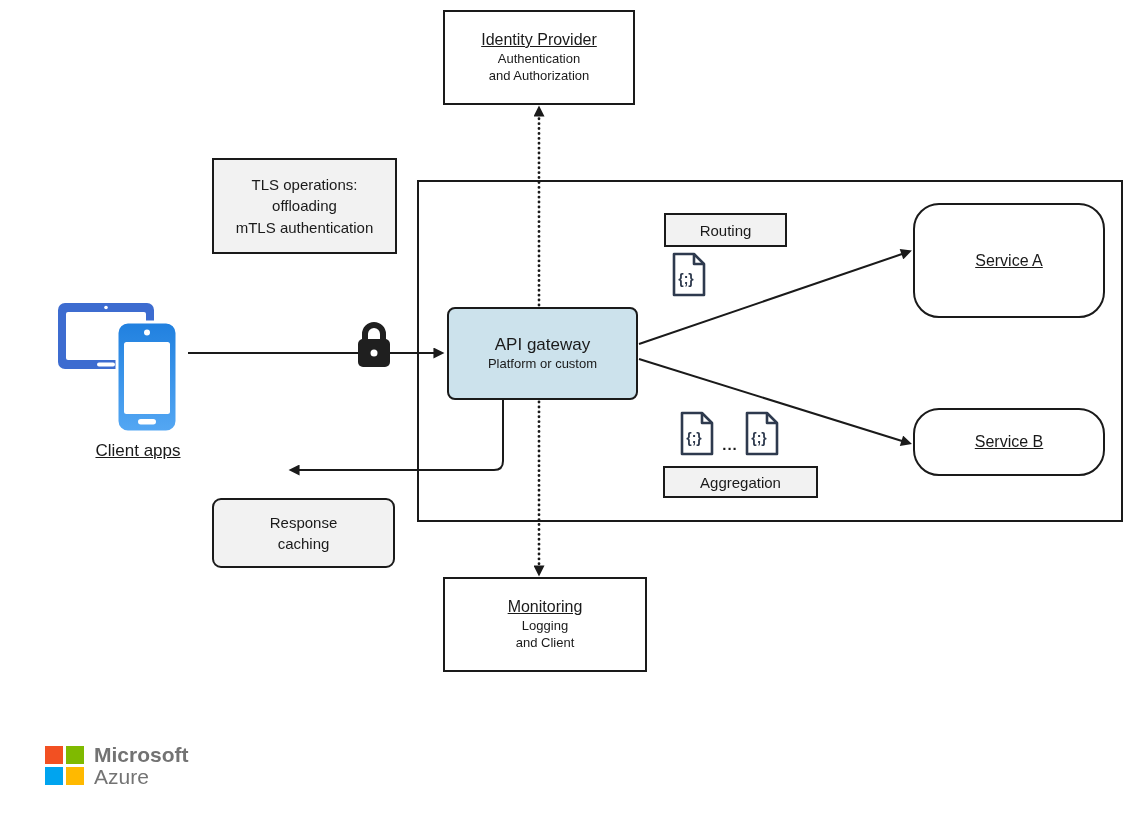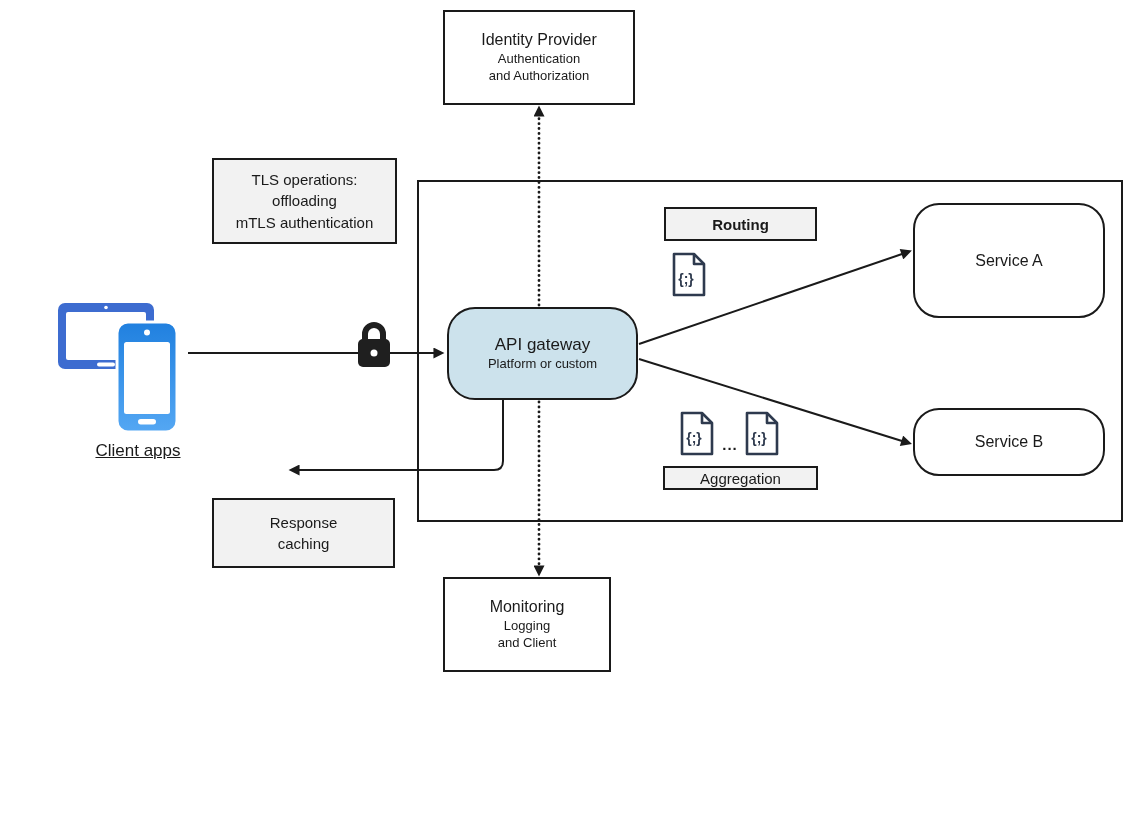--- a/index.html
+++ b/index.html
@@ -39,23 +39,23 @@
   .container-frame {
     position: absolute;
     box-sizing: border-box;
     border: 2px solid #1a1a1a;
     background: transparent;
     z-index: 0;
   }
   .rounded { border-radius: 26px; }
   .gateway {
     background: #cce2ec;
-    border-radius: 28px;
-  }
-  .title-lg { font-size: 16px; line-height: 1.2; }
+    border-radius: 8px;
+  }
+  .title-lg { font-size: 16px; line-height: 1.2; text-decoration: underline; }
   .title-gw { font-size: 17px; line-height: 1.2; }
   .subtitle { font-size: 13px; line-height: 1.3; white-space: pre-line; margin-top: 2px; }
   .subtitle-gw { font-size: 13px; line-height: 1.25; white-space: pre-line; margin-top: 1px; }
   .note-text { font-size: 15px; line-height: 1.42; white-space: pre-line; }
   .label-md { font-size: 15px; }
   .icon-wrap { position: absolute; z-index: 3; }
   .ellipsis-dots {
     position: absolute;
     z-index: 3;
     font-size: 15px;
@@ -138,32 +138,32 @@
   </svg>
 
   <div class="container-frame" style="left:417px; top:180px; width:706px; height:342px;"></div>
 
   <div class="box plain" style="left:443px; top:10px; width:192px; height:95px;">
     <div class="title-lg">Identity Provider</div>
     <div class="subtitle">Authentication
 and Authorization</div>
   </div>
 
-  <div class="box note" style="left:212px; top:158px; width:185px; height:86px;">
+  <div class="box note" style="left:212px; top:158px; width:185px; height:96px;">
     <div class="note-text">TLS operations:
 offloading
 mTLS authentication</div>
   </div>
 
   <div class="box gateway" style="left:447px; top:307px; width:191px; height:93px;">
     <div class="title-gw">API gateway</div>
     <div class="subtitle-gw">Platform or custom</div>
   </div>
 
-  <div class="box note" style="left:664px; top:207px; width:153px; height:34px;font-weight:bold;">
+  <div class="box note" style="left:664px; top:213px; width:123px; height:34px;">
     <div class="label-md">Routing</div>
   </div>
 
   <div class="icon-wrap" style="left:671px; top:251px;">
     <svg width="36" height="47" viewBox="0 0 36 47">
       <path d="M3,3 H23 L33,13 V44 H3 Z" fill="#ffffff" stroke="#2e3a4e" stroke-width="2.6" stroke-linejoin="round"></path>
       <path d="M23,3 V13 H33" fill="none" stroke="#2e3a4e" stroke-width="2.6" stroke-linejoin="round"></path>
       <text x="15" y="33" text-anchor="middle" font-size="14" font-weight="700" fill="#2e3a4e">{;}</text>
     </svg>
   </div>
@@ -185,30 +185,30 @@
   </div>
   <div class="ellipsis-dots" style="left:716px; top:436px; width:28px; text-align:center;">...</div>
   <div class="icon-wrap" style="left:744px; top:410px;">
     <svg width="36" height="47" viewBox="0 0 36 47">
       <path d="M3,3 H23 L33,13 V44 H3 Z" fill="#ffffff" stroke="#2e3a4e" stroke-width="2.6" stroke-linejoin="round"></path>
       <path d="M23,3 V13 H33" fill="none" stroke="#2e3a4e" stroke-width="2.6" stroke-linejoin="round"></path>
       <text x="15" y="33" text-anchor="middle" font-size="14" font-weight="700" fill="#2e3a4e">{;}</text>
     </svg>
   </div>
 
-  <div class="box note" style="left:663px; top:466px; width:155px; height:24px;">
+  <div class="box note" style="left:663px; top:466px; width:155px; height:32px;">
     <div class="label-md">Aggregation</div>
   </div>
 
-  <div class="box note" style="left:212px; top:498px; width:183px; height:70px;">
+  <div class="box note" style="left:212px; top:498px; width:183px; height:70px;border-radius:9px;">
     <div class="note-text">Response
 caching</div>
   </div>
 
-  <div class="box plain" style="left:443px; top:577px; width:168px; height:95px;">
+  <div class="box plain" style="left:443px; top:577px; width:204px; height:95px;">
     <div class="title-lg">Monitoring</div>
     <div class="subtitle">Logging
 and Client</div>
   </div>
 
   <div class="icon-wrap" style="left:353px; top:320px;">
     <svg width="42" height="50" viewBox="0 0 42 50">
       <path d="M12,22 V14 a9,9 0 0 1 18,0 V22" fill="none" stroke="#1f1f1f" stroke-width="6"></path>
       <rect x="5" y="19" width="32" height="28" rx="5" fill="#1f1f1f"></rect>
       <circle cx="21" cy="33" r="3.5" fill="#ffffff"></circle>
@@ -232,14 +232,26 @@
           <stop offset="1" stop-color="#54a7f3"></stop>
         </linearGradient>
       </defs>
       <rect x="9" y="22" width="46" height="72" rx="2.5" fill="#ffffff"></rect>
       <circle cx="32" cy="12.5" r="3" fill="#ffffff"></circle>
       <rect x="23" y="99" width="18" height="5.5" rx="2.75" fill="#ffffff"></rect>
     </svg>
   </div>
   <div class="client-label" style="left:63px; top:441px; width:150px;text-decoration:underline;">Client apps</div>
 
+  <div id="azure-logo">
+    <div class="ms-squares">
+      <div class="ms-sq sq-red"></div>
+      <div class="ms-sq sq-green"></div>
+      <div class="ms-sq sq-blue"></div>
+      <div class="ms-sq sq-yellow"></div>
+    </div>
+    <div class="brand-text">
+      <div class="brand-line1">Microsoft</div>
+      <div class="brand-line2">Azure</div>
+    </div>
+  </div>
 
 </div>
 
 </body></html>

